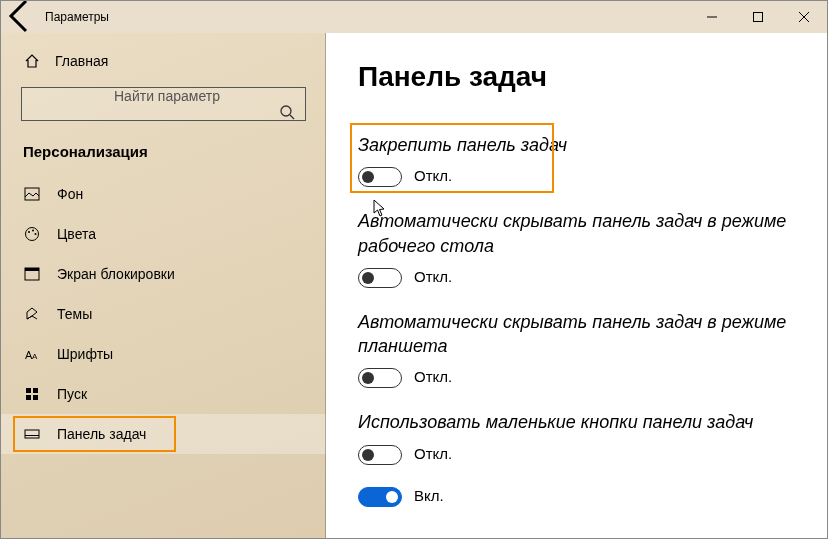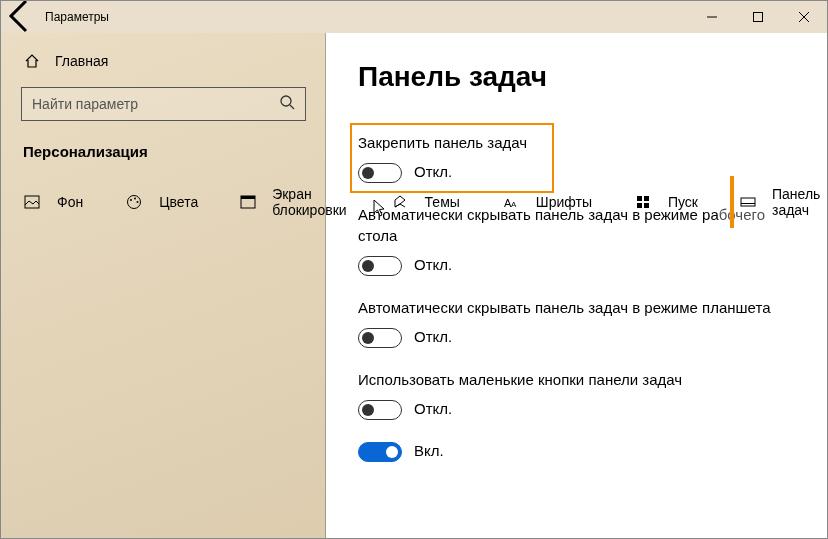--- a/index.html
+++ b/index.html
@@ -14,36 +14,36 @@
   .winbtn svg { width: 10px; height: 10px; }
 
   
   .content { display: flex; height: calc(539px - 33px); }
 
   
   .sidebar { width: 325px; padding: 12px 0 0 0; background: linear-gradient(160deg, rgba(230,215,185,0.85), rgba(215,195,160,0.85)); position: relative; }
   .sidebar::after { content:""; position:absolute; top:0; bottom:0; right:0; width:1px; background:rgba(0,0,0,0.25); }
   .home-row { display:flex; align-items:center; gap:14px; padding: 8px 8px 12px 22px; cursor:pointer; font-size:14px; }
   .home-row .icon { width:18px; display:flex; justify-content:center; }
-  .searchbox { margin: 6px 20px 18px 20px; height:34px; border:1px solid #555; display:flex; align-items:center; padding:0 10px; background: rgba(255,255,255,0.15); }
+  .searchbox { margin: 6px 20px 18px 20px; height:34px; border:1px solid #555; display:flex; align-items:flex-end; padding:0 10px; background: rgba(255,255,255,0.15); flex-direction: column; }
   .searchbox input { flex:1; border:none; background:transparent; outline:none; font-size:14px; font-style: normal; color:#333; }
   .searchbox input::placeholder { color:#555; }
   .search-icon { width:16px; height:16px; }
   .category { font-size:15px; font-weight:600; padding: 4px 22px 14px 22px; }
-  .navlist { display:flex; }
+  .navlist { display:flex; flex-direction:column; }
   .navitem { display:flex; align-items:center; gap:16px; padding: 12px 20px 12px 22px; font-size:14px; cursor:pointer; position: relative; }
   .navitem .icon { width:18px; display:flex; justify-content:center; align-items:center; }
   .navitem.selected { background: rgba(255,255,255,0.3); }
   .navitem.highlight::before { content:""; position:absolute; left:12px; right:150px; top:2px; bottom:2px; border:2px solid #f28c00; pointer-events:none; }
 
   
   .main { flex:1; padding: 28px 28px 0 32px; background:#fff; overflow:hidden; }
   .main h1 { font-size:28px; font-weight:600; margin-bottom: 40px; }
   .setting { margin-bottom: 22px; }
-  .setting .label { font-size:15px; margin-bottom: 10px; line-height: 1.35; }
+  .setting .label { font-size:18px; margin-bottom: 10px; line-height: 1.35; font-style: italic; }
   .toggle-row { display:flex; align-items:flex-start; gap:12px; }
   .toggle { width:44px; height:20px; border:1px solid #333; border-radius:10px; position:relative; cursor:pointer; background:#fff; }
   .toggle .knob { width:12px; height:12px; border-radius:50%; background:#333; position:absolute; top:3px; left:3px; }
   .toggle.on { background:#0a66d4; border-color:#0a66d4; }
   .toggle.on .knob { background:#fff; left:auto; right:3px; }
   .toggle-state { font-size:15px; }
   .setting.highlighted { position:relative; }
   .setting.highlighted::before { content:""; position:absolute; left:-8px; top:-10px; width:200px; height:66px; border:2px solid #f28c00; pointer-events:none; }
 
   

